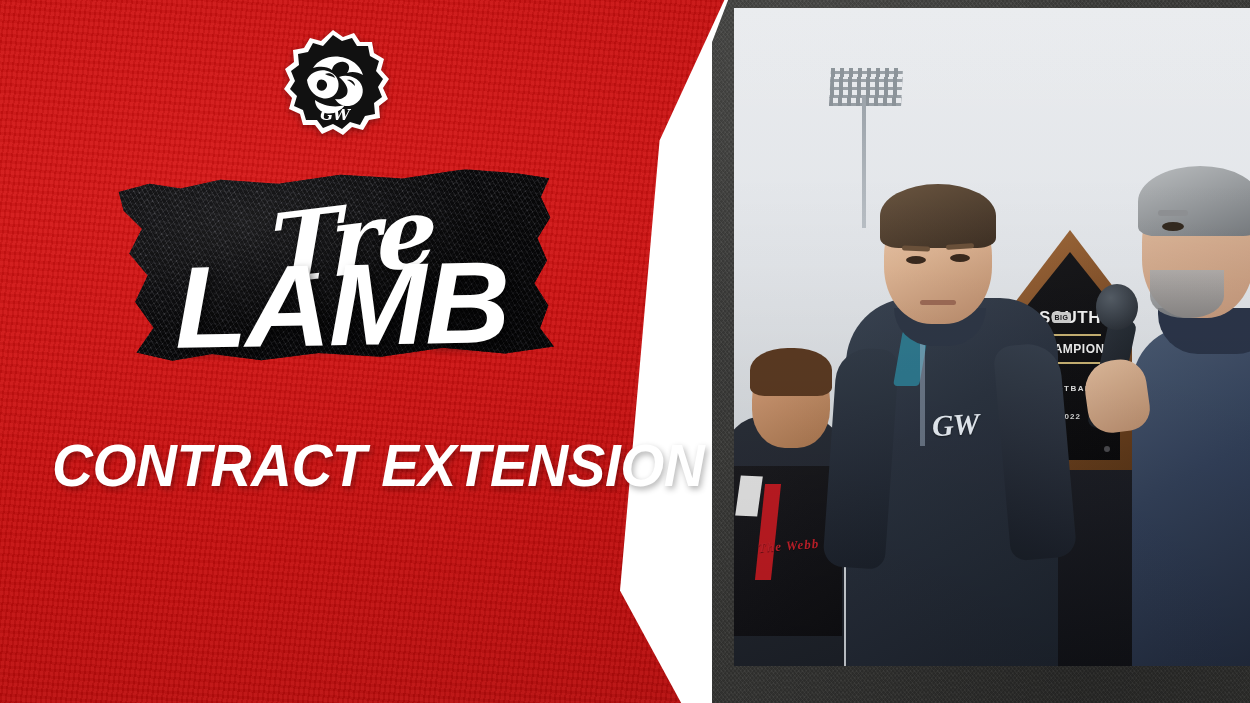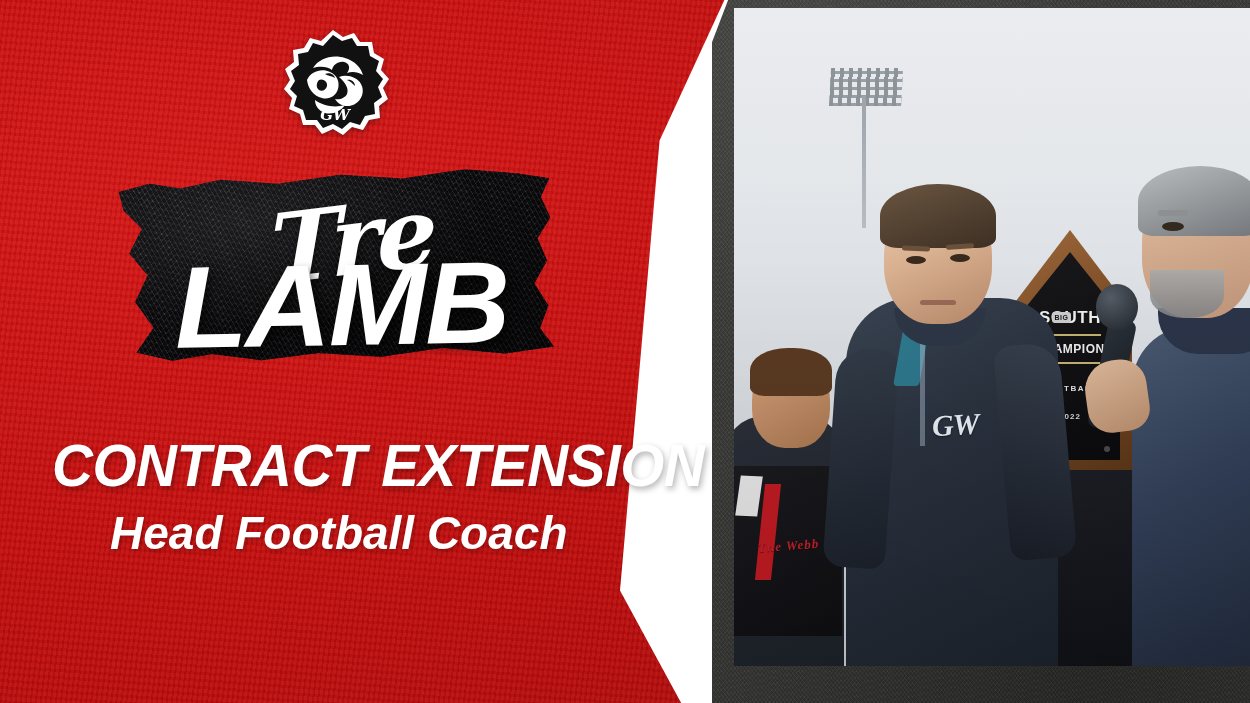--- a/index.html
+++ b/index.html
@@ -427,15 +427,14 @@
   </div>
 
   <div class="banner"></div>
 
   <div class="name-block">
     <div class="first-name">Tre</div>
     <div class="last-name">LAMB</div>
   </div>
 
   <div class="headline">CONTRACT EXTENSION</div>
-  <div class="subhead">Head Football Coach</div>
 
 </div>
 
 </body></html>

